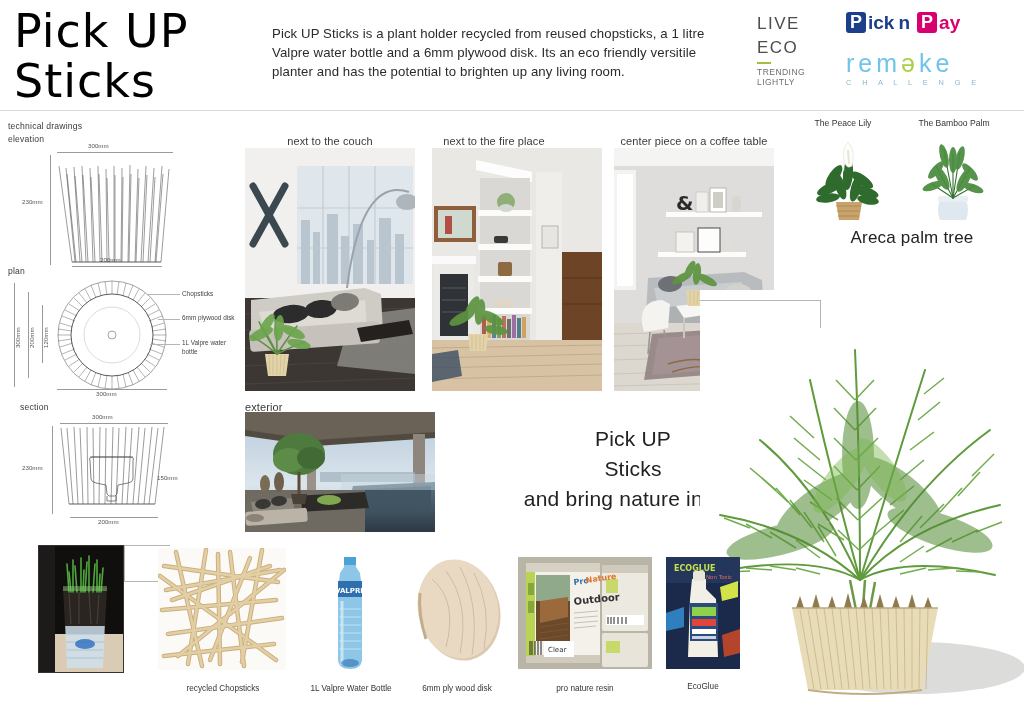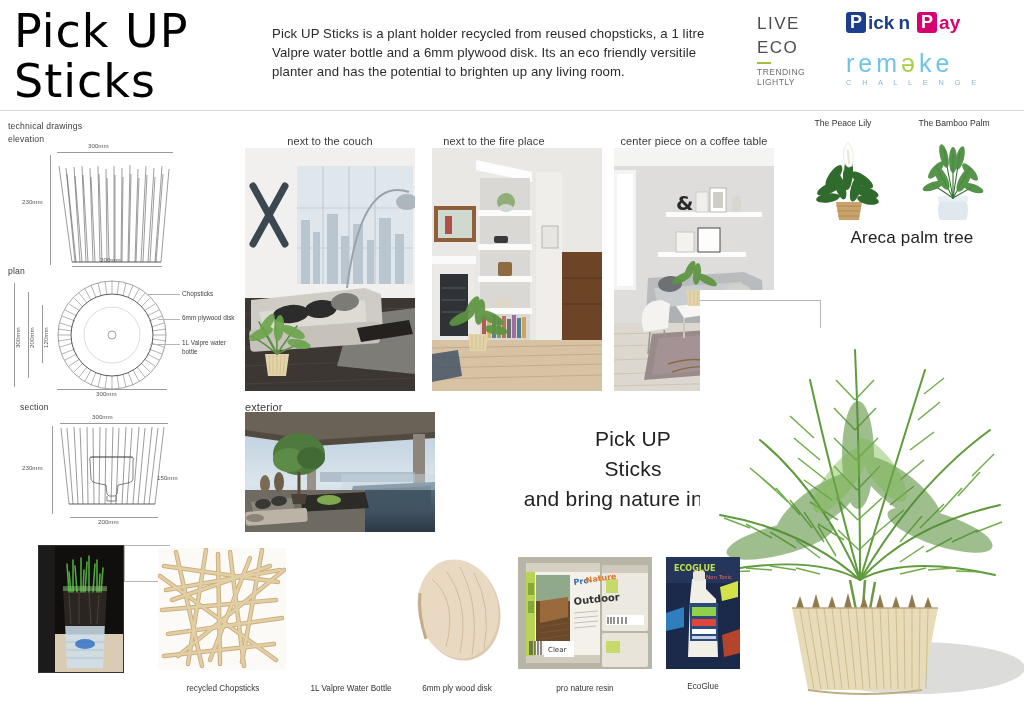--- a/index.html
+++ b/index.html
@@ -877,20 +877,39 @@
           <path d="M126 22 L20 108"></path>
           <path d="M2 28 L118 112"></path>
         <path d="M60 6 L62 116"></path>
           <path d="M92 10 L52 112"></path>
           <path d="M14 52 L112 18"></path>
       </g>
     </svg>
   </div>
   <div class="mat-cap" style="left:150px; top:684px; width:146px;">recycled Chopsticks</div>
 
+  <div class="photo" style="left:326px; top:555px; width:48px; height:118px; background:#fff;">
+    <svg width="48" height="118" viewBox="0 0 48 118">
+      <rect width="48" height="118" fill="#ffffff"></rect>
+      <path d="M18 4 L30 4 L30 12 L34 18 L36 34 L36 104 Q36 114 24 114 Q12 114 12 104 L12 34 L14 18 L18 12 Z" fill="#8ec6e8"></path>
+      <path d="M18 2 L30 2 L30 10 L18 10 Z" fill="#4aa3d4"></path>
+      <rect x="12" y="26" width="24" height="16" fill="#2f6fae"></rect>
+      <text x="24" y="38" font-family="DejaVu Sans" font-size="7" fill="#ffffff" text-anchor="middle" font-weight="700">VALPRE</text>
+      <g stroke="#b4dcf1" stroke-width="1.4">
+        <path d="M13 54 L35 54"></path>
+          <path d="M13 62 L35 62"></path>
+          <path d="M13 70 L35 70"></path>
+        <path d="M13 78 L35 78"></path>
+          <path d="M13 86 L35 86"></path>
+          <path d="M13 94 L35 94"></path>
+      </g>
+      <path d="M16 46 L16 110" stroke="#d5ecf8" stroke-width="3" opacity="0.8"></path>
+      <ellipse cx="24" cy="108" rx="9" ry="4" fill="#2f6fae" opacity="0.6"></ellipse>
+    </svg>
+  </div>
   <div class="mat-cap" style="left:296px; top:684px; width:110px;">1L Valpre Water Bottle</div>
 
   <div class="photo" style="left:408px; top:555px; width:100px; height:110px; background:#fff;">
     <svg width="100" height="110" viewBox="0 0 100 110">
       <rect width="100" height="110" fill="#ffffff"></rect>
       <ellipse cx="52" cy="56" rx="40" ry="50" fill="#ddc9b0" transform="rotate(-12 52 56)"></ellipse>
       <ellipse cx="50" cy="54" rx="40" ry="50" fill="#e9d9c3" transform="rotate(-12 50 54)"></ellipse>
       <g stroke="#cbb396" stroke-width="1" fill="none" opacity="0.8">
         <path d="M24 24 Q50 46 38 92"></path>
         <path d="M38 16 Q62 48 52 98"></path>

